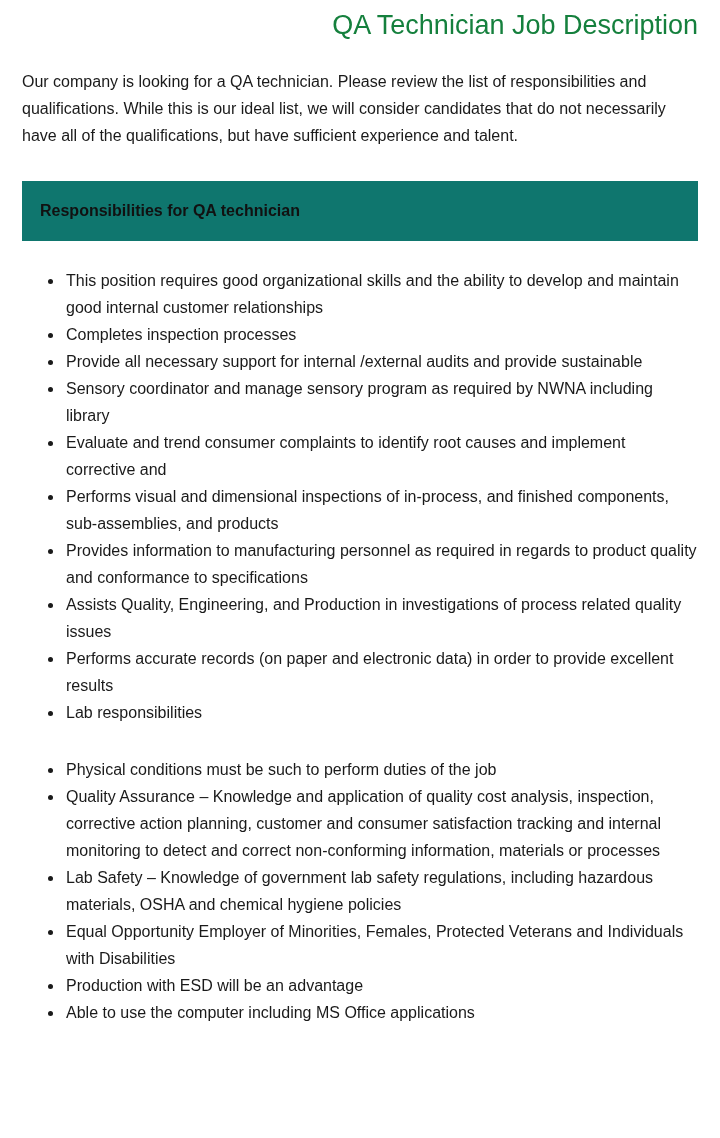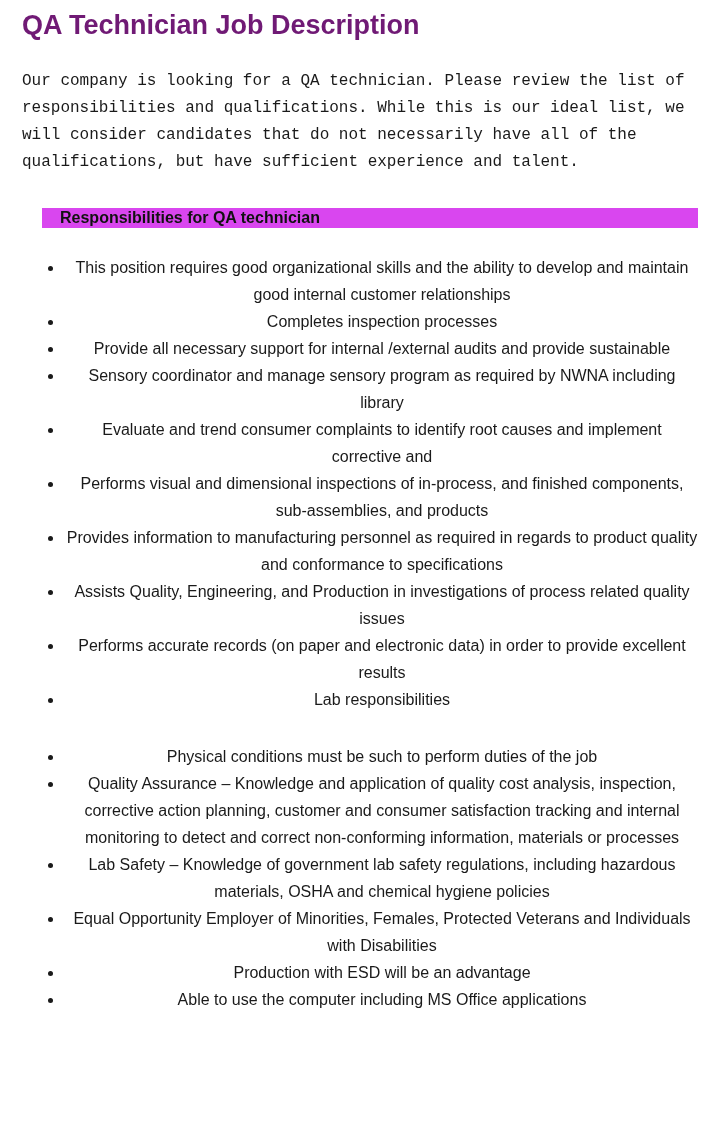--- a/index.html
+++ b/index.html
@@ -12,50 +12,47 @@
     width: 720px;
     font-family: "Liberation Sans", sans-serif;
     color: #1a1a1a;
   }
   .page {
     padding: 6px 22px 34px 22px;
   }
   .page-title {
     font-size: 27px;
     line-height: 34px;
-    font-weight: 700;
-    text-align: left;
+    font-weight: 400;
+    text-align: right;
     margin: 2px 0 26px 0;
-    color: #701a75;
+    color: #15803d;
   }
   .intro {
     font-size: 16px;
     line-height: 27px;
     margin: 0 0 32px 0;
-    font-family: Liberation Mono, monospace;
   }
   .section-header {
-    background: #d946ef;
+    background: #0f766e;
     font-size: 16px;
     line-height: 20px;
     font-weight: 700;
-    padding: 0 18px;
+    padding: 20px 18px;
     color: #111111;
-    margin-left: 20px;
   }
   ul.bullet-list {
     margin: 26px 0 30px 0;
     padding: 0 0 0 42px;
     list-style-type: disc;
     font-size: 16px;
     line-height: 27px;
   }
   ul.bullet-list li {
     padding-left: 2px;
-    text-align: center;
   }
   section:last-child ul.bullet-list {
     margin-bottom: 16px;
   }
 </style>
 </head>
 <body>
 
 <div class="page">
 

